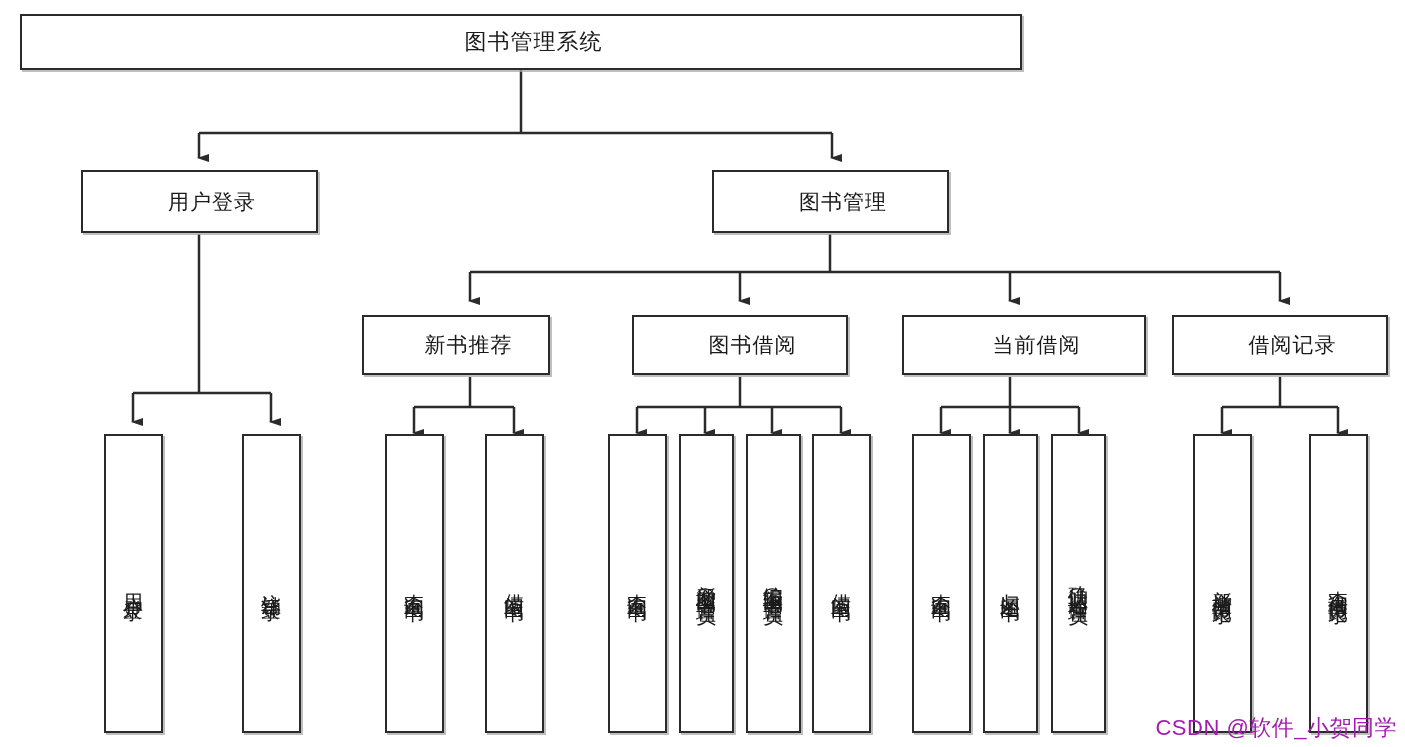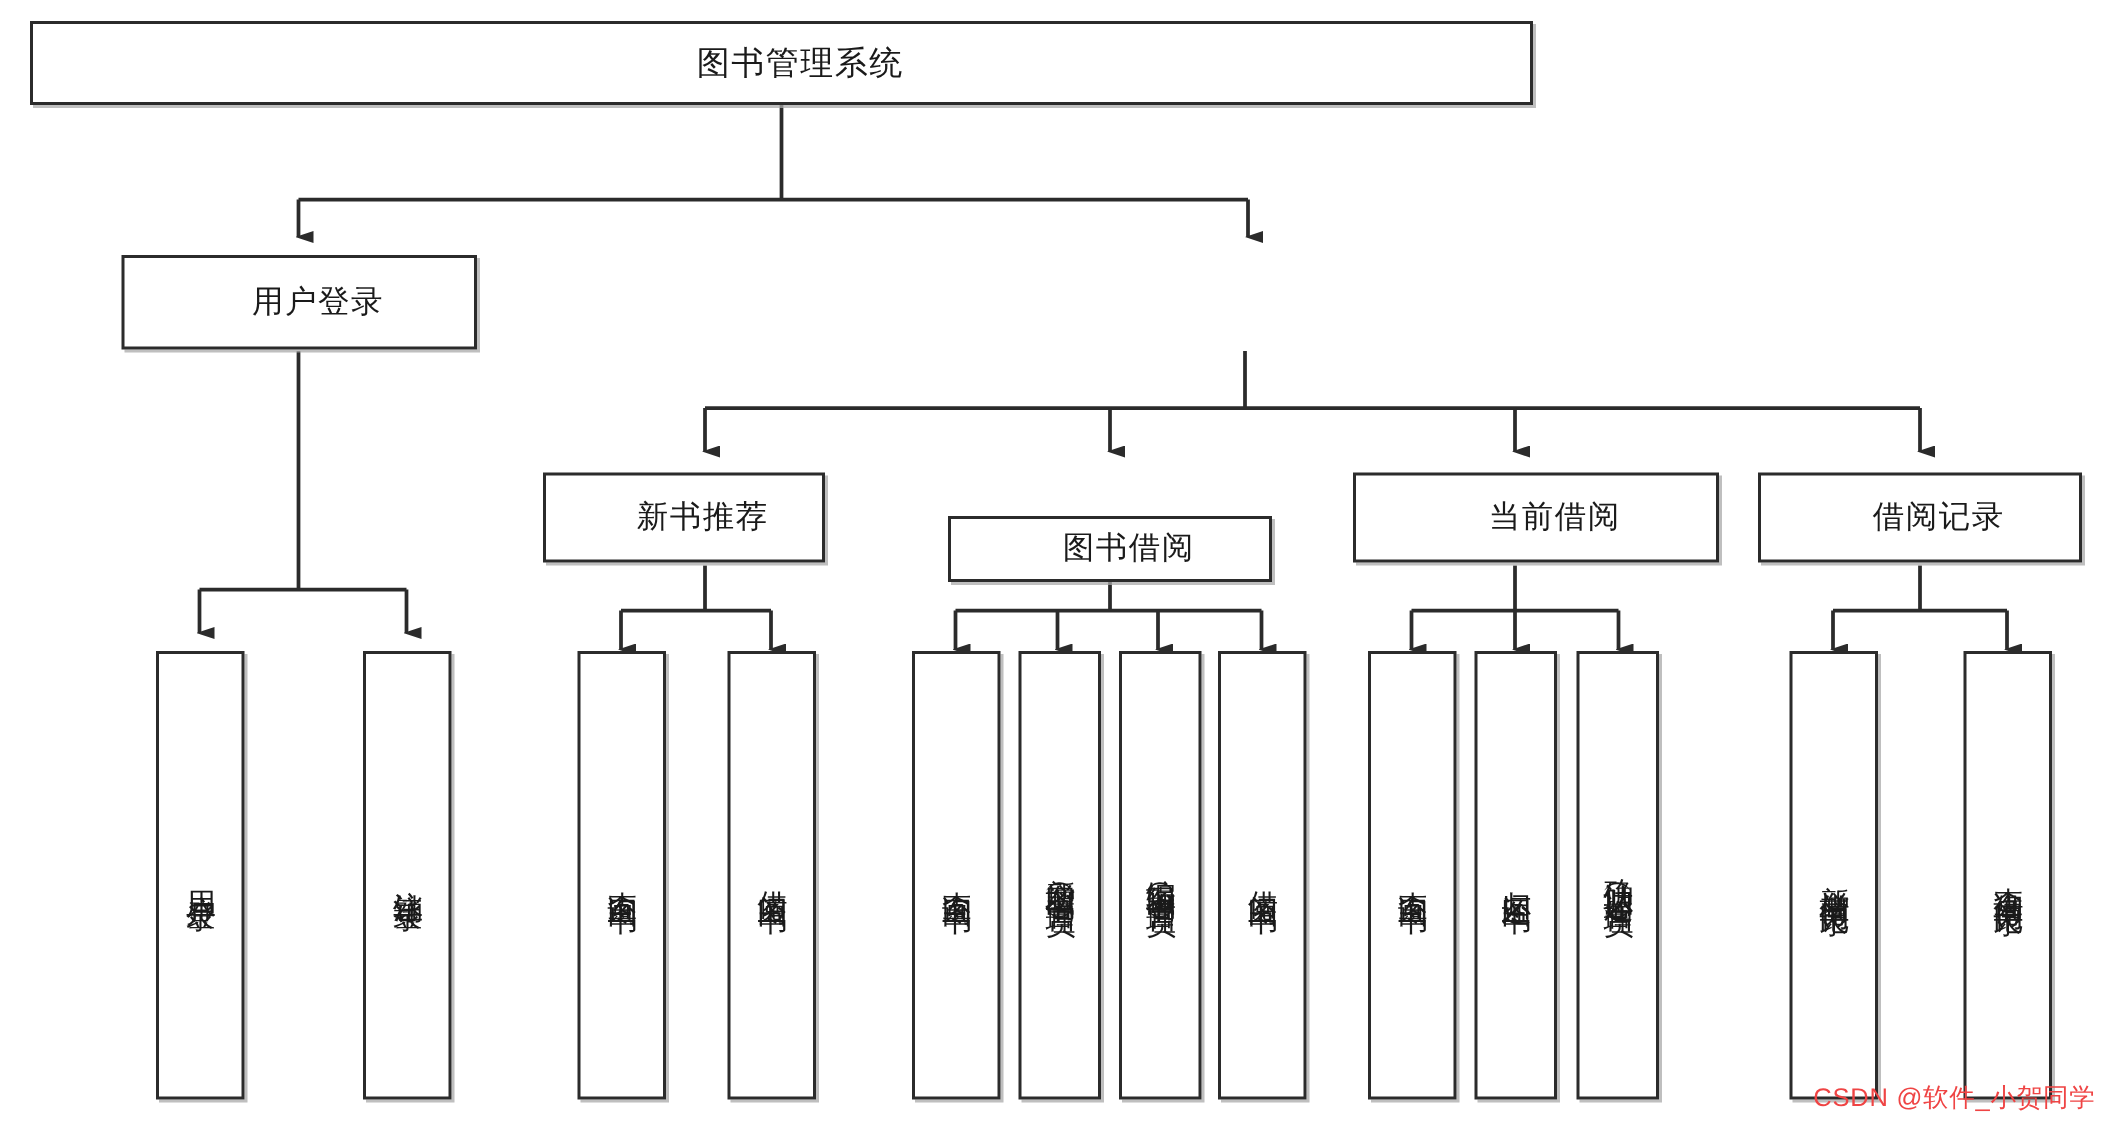--- a/index.html
+++ b/index.html
@@ -58,22 +58,22 @@
   }
   .node.vertical .vtext {
     writing-mode: vertical-rl;
     text-orientation: upright;
     display: block;
   }
   .watermark {
     position: absolute;
     right: 8px;
     bottom: 4px;
-    font-size: 17px;
-    color: #ef4444;
+    font-size: 22px;
+    color: #a21caf;
     letter-spacing: 0.5px;
     white-space: nowrap;
     font-family: "Liberation Sans", "DejaVu Sans", sans-serif;
   }
 </style>
 </head>
 <body>
 
 <div id="canvas">
 
@@ -124,24 +124,25 @@
       <path d="M1222,407 L1338,407"></path>
       <path d="M1222,407 L1222,433" marker-end="url(#arrow)"></path>
       <path d="M1338,407 L1338,433" marker-end="url(#arrow)"></path>
     </g>
   </svg>
 
   <div class="node horizontal root" style="left:20px; top:14px; width:1002px; height:56px;">图书管理系统</div>
 
   <div class="node horizontal" style="left:81px; top:170px; width:237px; height:63px;">用户登录</div>
 
+  <div class="node horizontal" style="left:712px; top:170px; width:237px; height:63px;">图书管理</div>
 
   <div class="node horizontal" style="left:362px; top:315px; width:188px; height:60px;">新书推荐</div>
 
-  <div class="node horizontal" style="left:632px; top:315px; width:216px; height:44px;margin-top:29px;">图书借阅</div>
+  <div class="node horizontal" style="left:632px; top:315px; width:216px; height:60px;">图书借阅</div>
 
   <div class="node horizontal" style="left:902px; top:315px; width:244px; height:60px;">当前借阅</div>
 
   <div class="node horizontal" style="left:1172px; top:315px; width:216px; height:60px;">借阅记录</div>
 
   <div class="node vertical" style="left:104px; top:434px; width:59px; height:299px;">
     <span class="vtext">用户登录</span>
   </div>
   <div class="node vertical" style="left:242px; top:434px; width:59px; height:299px;">
     <span class="vtext">注销登录</span>

